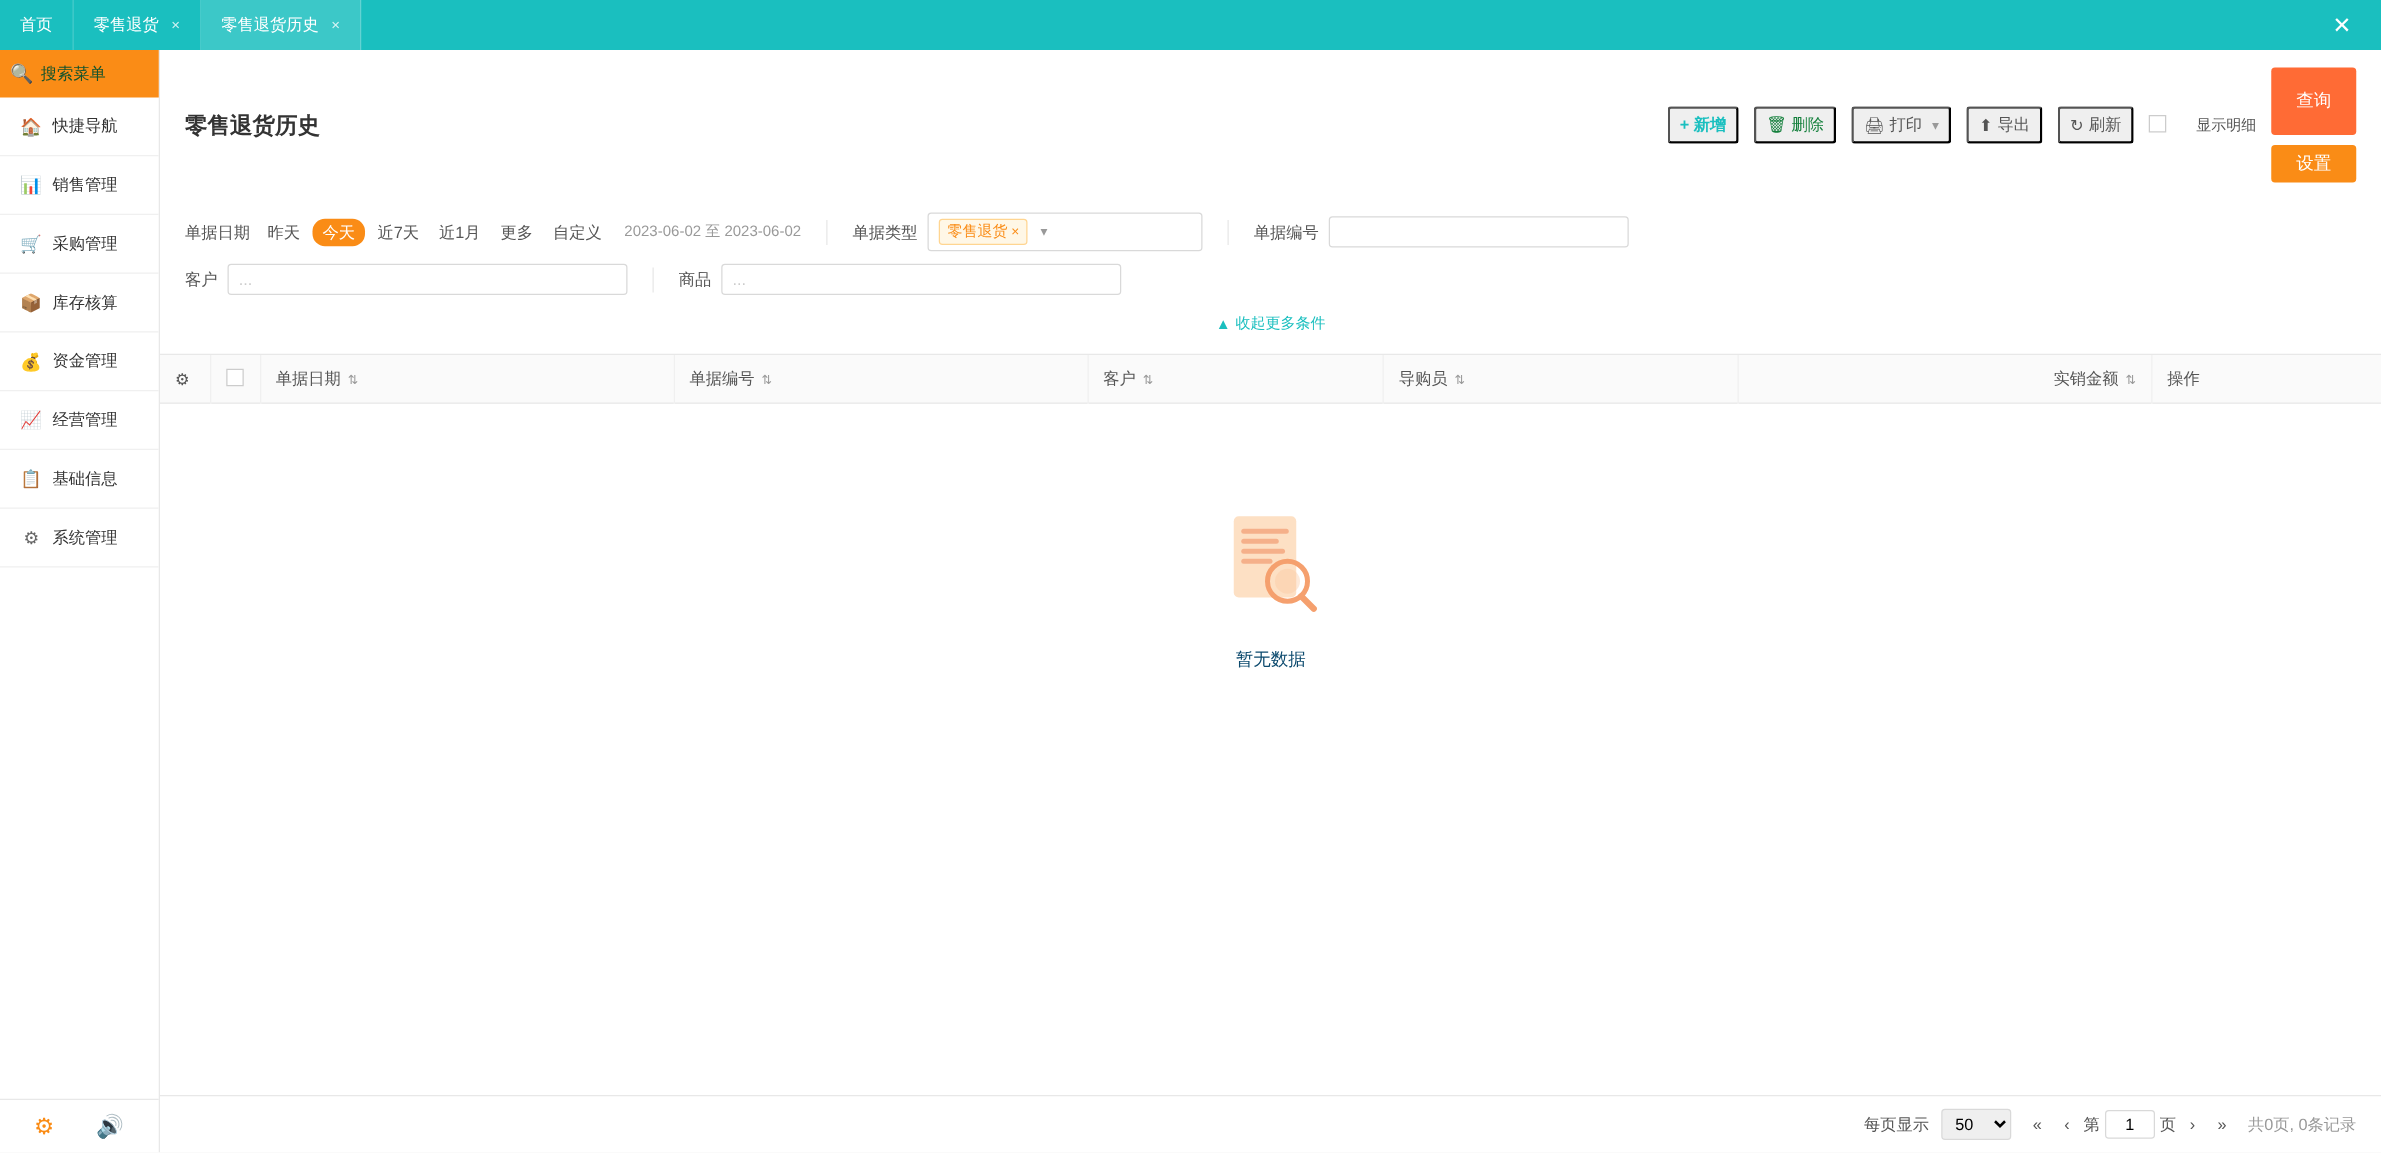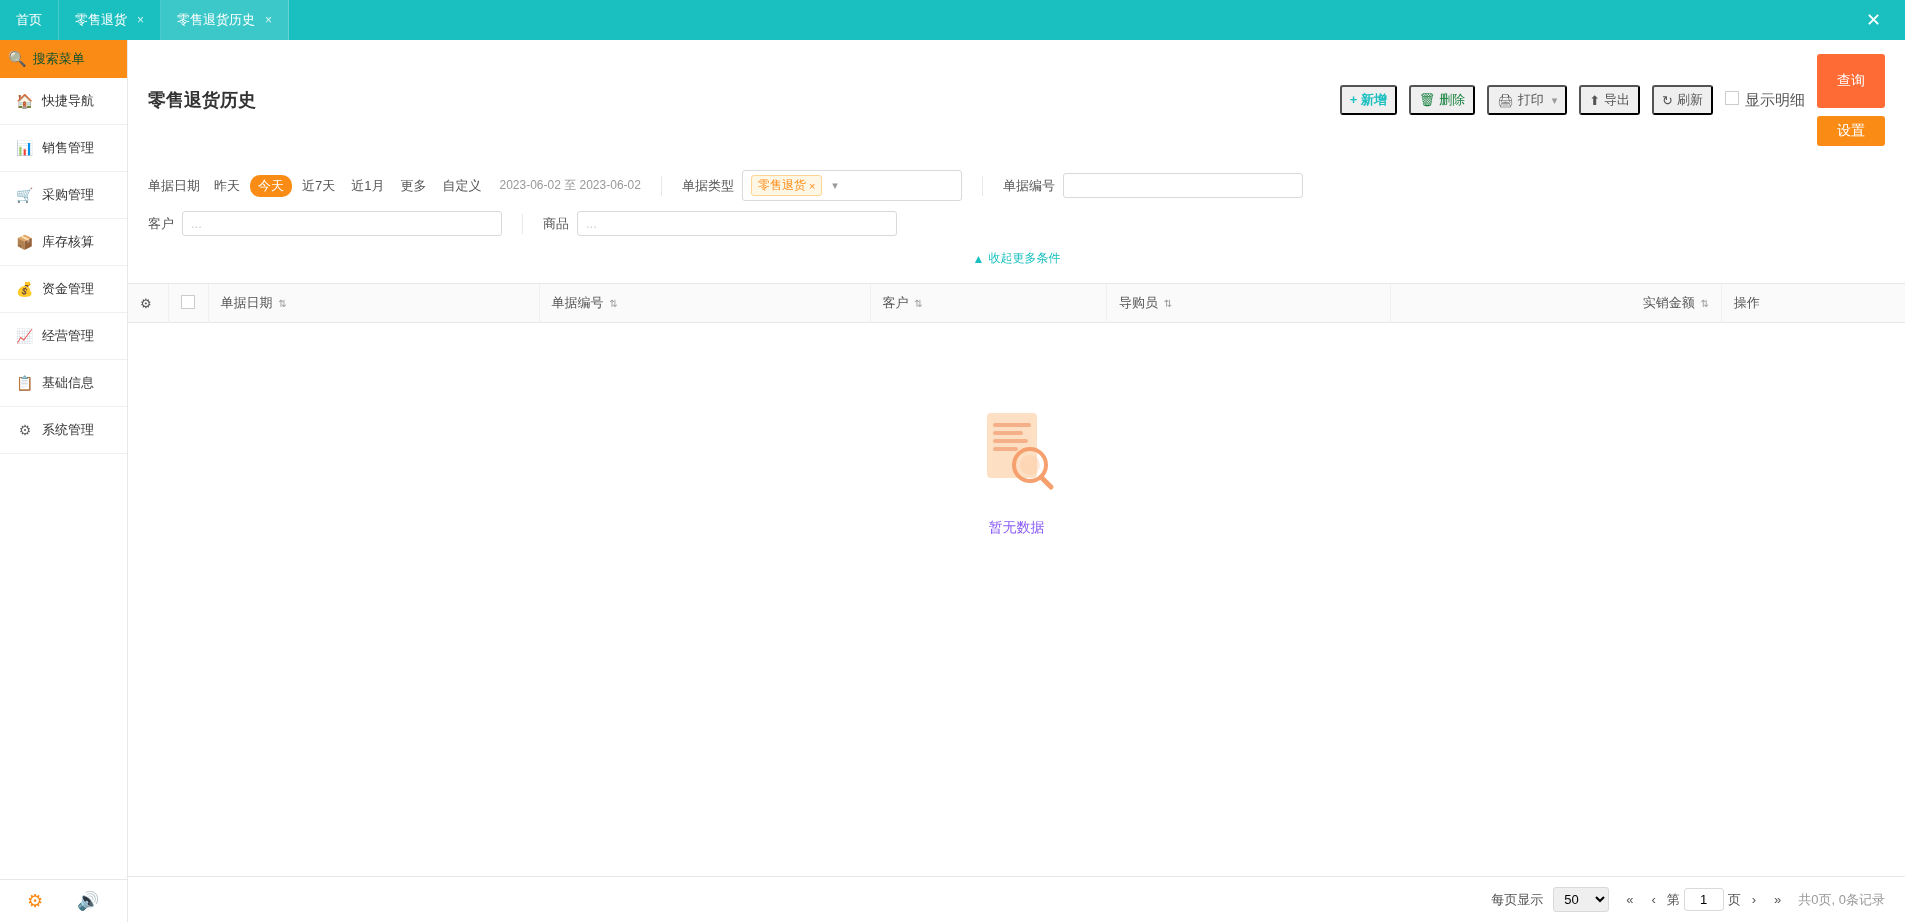--- a/index.html
+++ b/index.html
@@ -162,22 +162,22 @@
       color: #555;
       cursor: pointer;
       padding: 4px 8px;
       border-radius: 3px;
     }
     .btn-add { color: #1abfbf; font-weight: bold; }
     .btn-delete { color: #15803d; }
     .display-switch {
       display: flex;
       align-items: flex-start;
-      gap: 6px;
-      font-size: 15px;
+      gap: 24px;
+      font-size: 12px;
       color: #555;
     }
     .checkbox-square {
       width: 14px;
       height: 14px;
       border: 1px solid #ccc;
       display: inline-block;
       background: #fff;
     }
 
@@ -335,21 +335,21 @@
     }
     .sort-icon { font-size: 10px; color: #999; margin-left: 2px; }
 
     
     .empty-state {
       display: flex;
       flex-direction: column;
       align-items: center;
       justify-content: center;
       padding: 80px 0;
-      color: #8b5cf6;
+      color: #0c4a6e;
       font-size: 14px;
     }
     .empty-icon {
       width: 100px;
       height: 100px;
       margin-bottom: 16px;
     }
 
     
     .pagination-bar {

